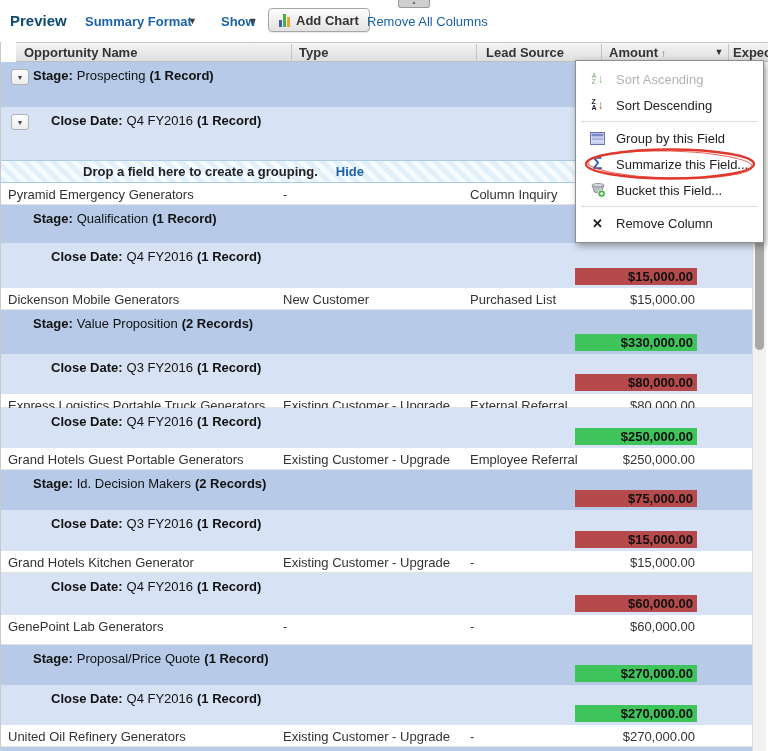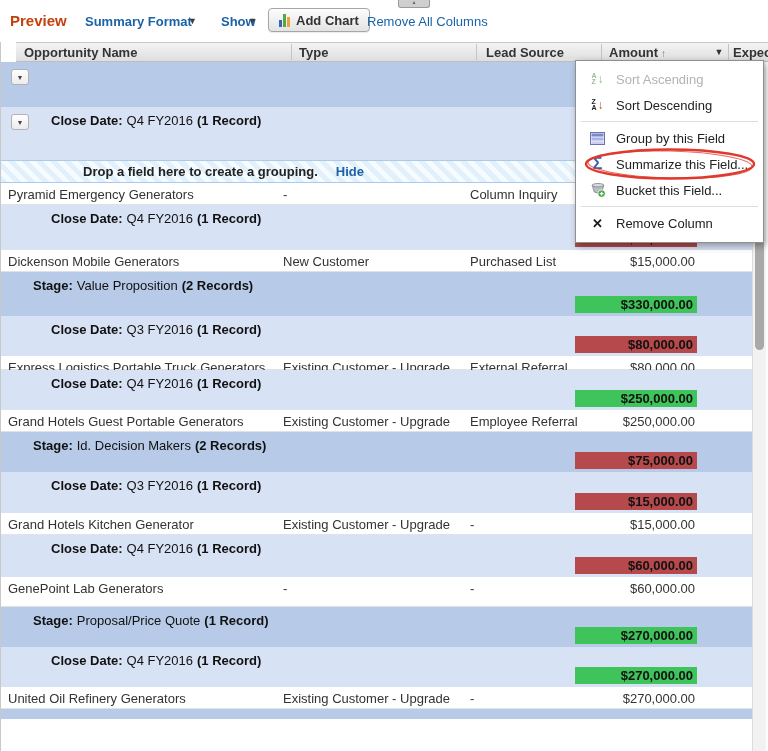--- a/index.html
+++ b/index.html
@@ -5,21 +5,21 @@
   html,body{margin:0;padding:0;}
   body{width:768px;height:751px;position:relative;overflow:hidden;background:#fff;
        font-family:"Liberation Sans",sans-serif;font-size:13px;color:#222;}
   #app{position:absolute;inset:0;}
 
   
   .toolbar{position:absolute;top:0;left:0;width:768px;height:42px;background:#fff;}
   .top-tab{position:absolute;left:398px;top:0;width:30px;height:7px;background:#cfcfcf;
            border:1px solid #9a9a9a;border-top:none;border-radius:0 0 3px 3px;
            font-size:5px;line-height:5px;text-align:center;color:#666;}
-  .preview-title{position:absolute;left:10px;top:12px;font-size:15px;font-weight:bold;color:#c2410c;}
+  .preview-title{position:absolute;left:10px;top:12px;font-size:15px;font-weight:bold;color:#0c4a6e;}
   .tb-link{position:absolute;top:14px;color:#1a63a8;font-weight:bold;cursor:pointer;white-space:nowrap;}
   .tb-link.plain{font-weight:normal;}
   .caret-btn{position:absolute;top:15px;font-size:9px;color:#3d3d3d;cursor:pointer;line-height:12px;}
   .addchart-btn{position:absolute;left:268px;top:8px;height:24px;padding:0 10px;
                 display:flex;align-items:center;gap:6px;border:1px solid #a6a6a6;border-radius:4px;
                 background:linear-gradient(#fdfdfd,#e3e3e3);font-weight:bold;color:#333;
                 font-size:13px;font-family:inherit;cursor:pointer;box-shadow:0 1px 1px rgba(0,0,0,.08);}
   .chart-ico{display:flex;align-items:flex-end;gap:1px;height:13px;}
   .chart-ico i{display:block;width:3px;}
   .chart-ico .b1{height:7px;background:#3a62b8;}
@@ -123,39 +123,43 @@
     <span class="hsep" style="left:585px"></span>
     <span class="hsep" style="left:712px"></span>
   </div>
 
   <div class="left-edge"></div>
 
   <div class="report">
 
     <div class="row row-stage" style="height:45px">
       <button class="collapse-btn"><span>▼</span></button>
+      <div class="glabel"><span class="pfx">Stage:</span><span class="val">Prospecting</span><span class="cnt">(1 Record)</span></div>
     </div>
 
     <div class="row row-close" style="height:53px">
       <button class="collapse-btn"><span>▼</span></button>
       <div class="glabel"><span class="pfx">Close Date:</span><span class="val">Q4 FY2016</span><span class="cnt">(1 Record)</span></div>
     </div>
 
     <div class="row row-dropzone">
       <span class="dz-text">Drop a field here to create a grouping.</span>
       <span class="dz-hide">Hide</span>
     </div>
 
     <div class="row row-detail" style="height:22px">
       <span class="dc name">Pyramid Emergency Generators</span>
       <span class="dc type">-</span>
       <span class="dc lead">Column Inquiry</span>
       <span class="dc amt"></span>
     </div>
 
+    <div class="row row-stage" style="height:38px">
+      <div class="glabel"><span class="pfx">Stage:</span><span class="val">Qualification</span><span class="cnt">(1 Record)</span></div>
+    </div>
 
     <div class="row row-close" style="height:45px">
       <div class="glabel"><span class="pfx">Close Date:</span><span class="val">Q4 FY2016</span><span class="cnt">(1 Record)</span></div>
       <div class="sub red">$15,000.00</div>
     </div>
 
     <div class="row row-detail" style="height:22px">
       <span class="dc name">Dickenson Mobile Generators</span>
       <span class="dc type">New Customer</span>
       <span class="dc lead">Purchased List</span>

